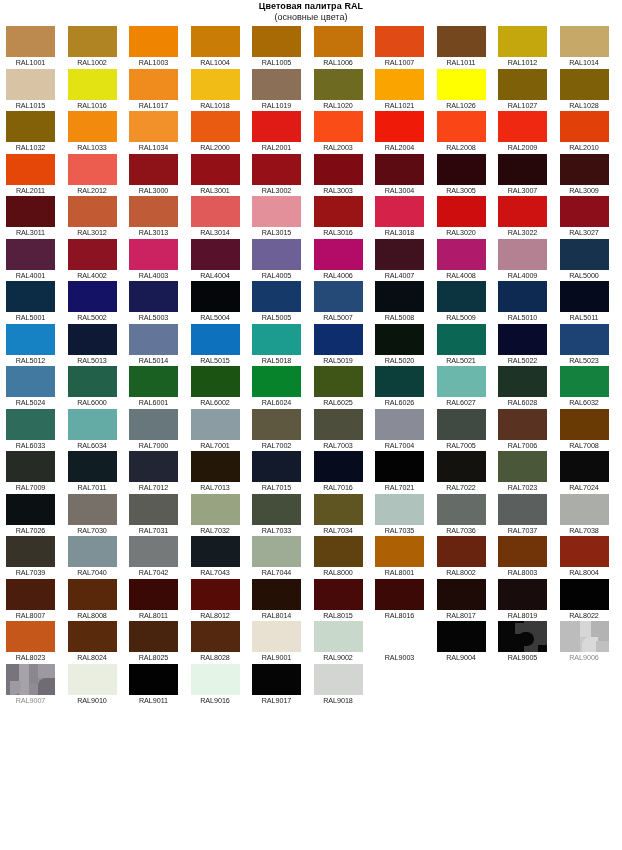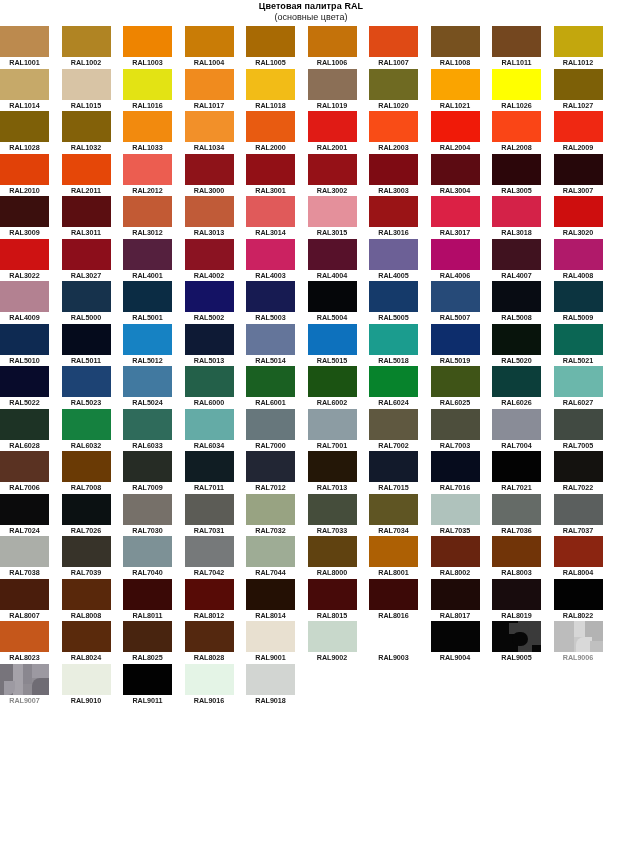--- a/index.html
+++ b/index.html
@@ -35,22 +35,22 @@
     font-size: 9px;
     font-weight: normal;
     line-height: 11px;
     color: #1a1a1a;
   }
   .grid {
     margin-top: 3px;
     display: flex;
     flex-wrap: wrap;
     width: 622px;
+    padding-left: 6px;
     box-sizing: border-box;
-    font-weight: bold;
   }
   .cell {
     width: 61.5px;
     height: 42.5px;
     box-sizing: border-box;
     display: flex;
     flex-direction: column;
     align-items: flex-start;
   }
   .swatch {
@@ -109,24 +109,20 @@
       </div>
       <div class="cell">
         <div class="swatch" style="background: rgb(196, 114, 10);"></div>
         <div class="label">RAL1006</div>
       </div>
       <div class="cell">
         <div class="swatch" style="background: rgb(223, 74, 21);"></div>
         <div class="label">RAL1007</div>
       </div>
       <div class="cell">
-        <div class="swatch" style="background: rgb(119, 81, 31);"></div>
-        <div class="label">RAL1008</div>
-      </div>
-      <div class="cell">
         <div class="swatch" style="background: rgb(116, 71, 31);"></div>
         <div class="label">RAL1011</div>
       </div>
       <div class="cell">
         <div class="swatch" style="background: rgb(195, 167, 13);"></div>
         <div class="label">RAL1012</div>
       </div>
       <div class="cell">
         <div class="swatch" style="background: rgb(198, 169, 105);"></div>
         <div class="label">RAL1014</div>
@@ -269,24 +265,20 @@
       </div>
       <div class="cell">
         <div class="swatch" style="background: rgb(228, 144, 155);"></div>
         <div class="label">RAL3015</div>
       </div>
       <div class="cell">
         <div class="swatch" style="background: rgb(154, 20, 22);"></div>
         <div class="label">RAL3016</div>
       </div>
       <div class="cell">
-        <div class="swatch" style="background: rgb(219, 33, 69);"></div>
-        <div class="label">RAL3017</div>
-      </div>
-      <div class="cell">
         <div class="swatch" style="background: rgb(212, 34, 72);"></div>
         <div class="label">RAL3018</div>
       </div>
       <div class="cell">
         <div class="swatch" style="background: rgb(206, 14, 14);"></div>
         <div class="label">RAL3020</div>
       </div>
       <div class="cell">
         <div class="swatch" style="background: rgb(206, 18, 18);"></div>
         <div class="label">RAL3022</div>
@@ -521,20 +513,24 @@
       </div>
       <div class="cell">
         <div class="swatch" style="background: rgb(3, 3, 3);"></div>
         <div class="label">RAL7021</div>
       </div>
       <div class="cell">
         <div class="swatch" style="background: rgb(20, 18, 15);"></div>
         <div class="label">RAL7022</div>
       </div>
       <div class="cell">
+        <div class="swatch" style="background: rgb(74, 87, 57);"></div>
+        <div class="label">RAL7023</div>
+      </div>
+      <div class="cell">
         <div class="swatch" style="background: rgb(11, 11, 12);"></div>
         <div class="label">RAL7024</div>
       </div>
       <div class="cell">
         <div class="swatch" style="background: rgb(11, 17, 18);"></div>
         <div class="label">RAL7026</div>
       </div>
       <div class="cell">
         <div class="swatch" style="background: rgb(118, 112, 105);"></div>
         <div class="label">RAL7030</div>
@@ -575,20 +571,24 @@
         <div class="swatch" style="background: rgb(55, 51, 41);"></div>
         <div class="label">RAL7039</div>
       </div>
       <div class="cell">
         <div class="swatch" style="background: rgb(125, 145, 150);"></div>
         <div class="label">RAL7040</div>
       </div>
       <div class="cell">
         <div class="swatch" style="background: rgb(118, 121, 122);"></div>
         <div class="label">RAL7042</div>
+      </div>
+      <div class="cell">
+        <div class="swatch" style="background: rgb(21, 28, 33);"></div>
+        <div class="label">RAL7043</div>
       </div>
       <div class="cell">
         <div class="swatch" style="background: rgb(158, 172, 149);"></div>
         <div class="label">RAL7044</div>
       </div>
       <div class="cell">
         <div class="swatch" style="background: rgb(96, 66, 16);"></div>
         <div class="label">RAL8000</div>
       </div>
       <div class="cell">
@@ -718,18 +718,22 @@
       </div>
       <div class="cell">
         <div class="swatch" style="background: rgb(2, 2, 2);"></div>
         <div class="label">RAL9011</div>
       </div>
       <div class="cell">
         <div class="swatch" style="background: rgb(228, 244, 230);"></div>
         <div class="label">RAL9016</div>
       </div>
       <div class="cell">
+        <div class="swatch" style="background: rgb(5, 5, 5);"></div>
+        <div class="label">RAL9017</div>
+      </div>
+      <div class="cell">
         <div class="swatch" style="background: rgb(210, 213, 210);"></div>
         <div class="label">RAL9018</div>
       </div>
     </div>
 
 </div>
 
 </body></html>

